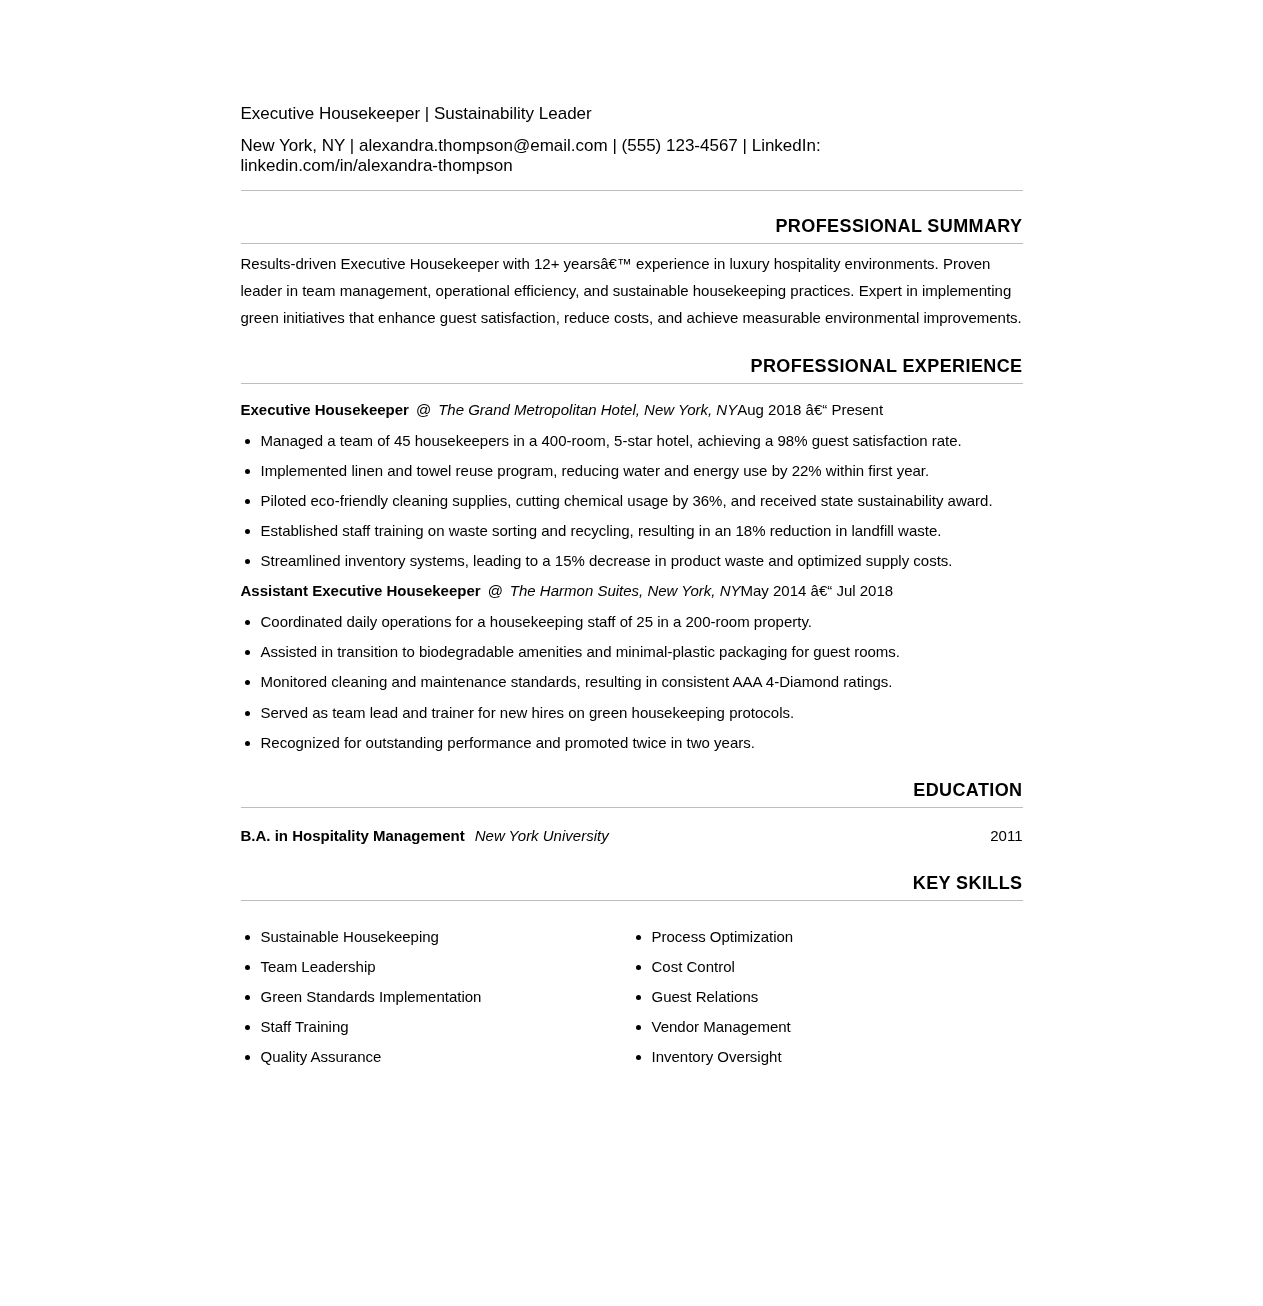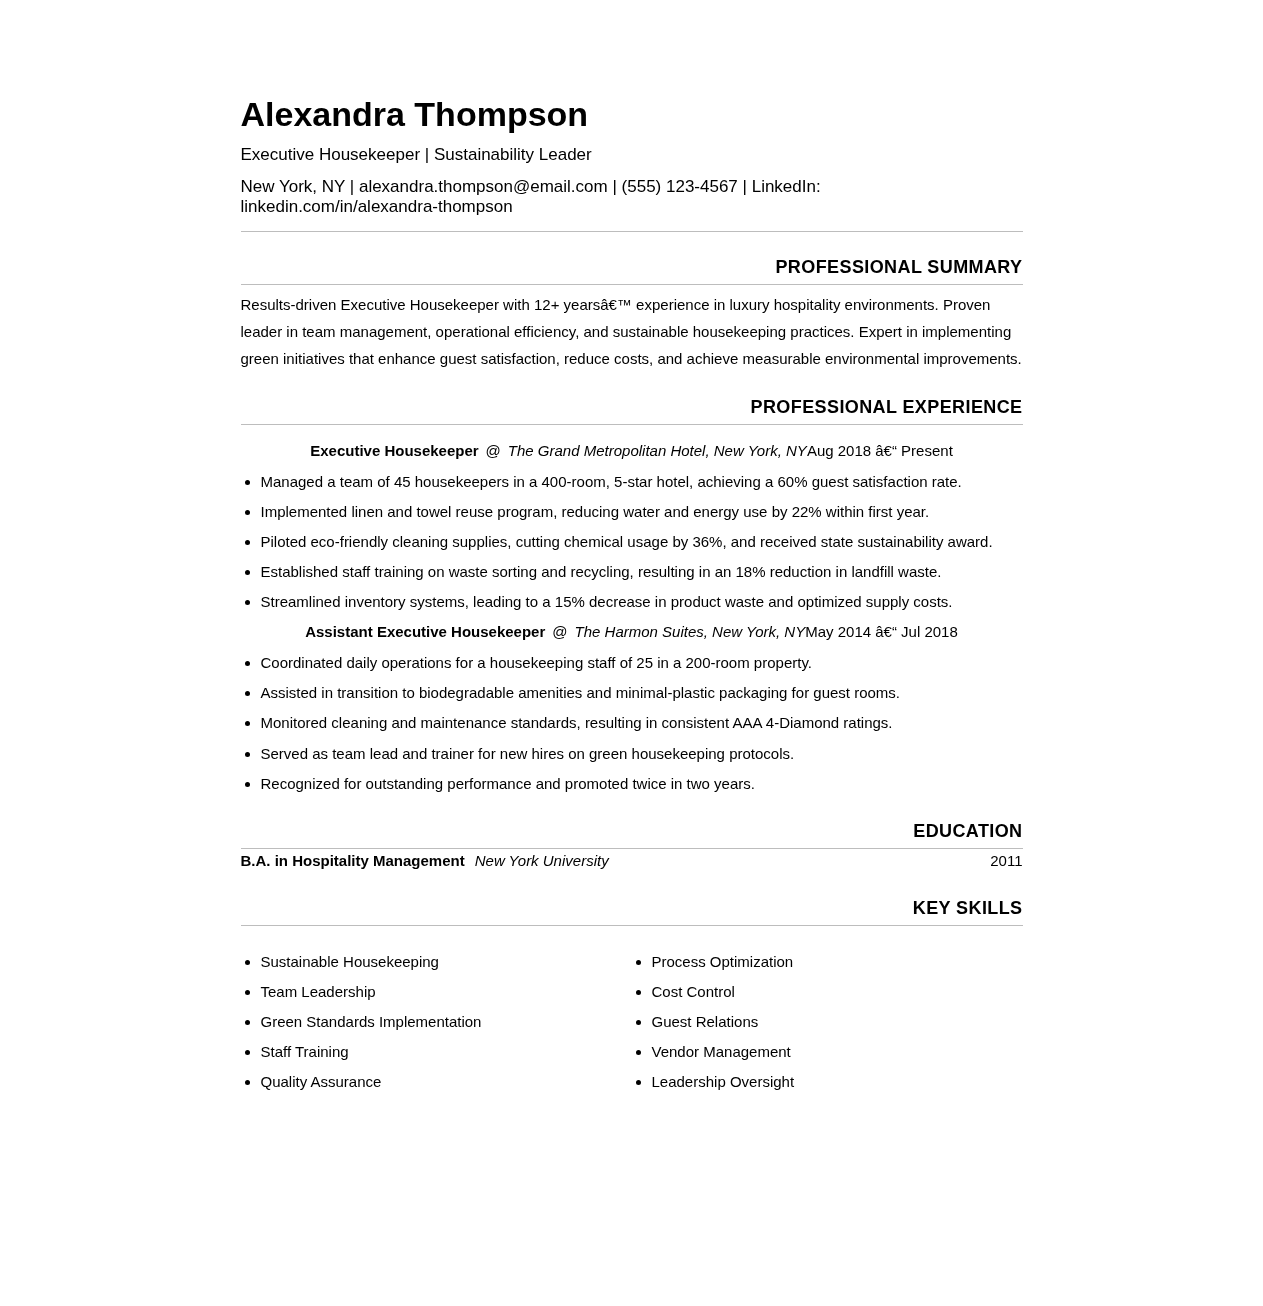--- a/index.html
+++ b/index.html
@@ -49,21 +49,21 @@
     text-align: right;
   }
   .heading-rule { margin-top: 7px; }
   .summary-text {
     font-size: 15px;
     line-height: 27px;
     margin: 6px 0 0 0;
   }
   .job-header {
     display: flex;
-    justify-content: center;
+    justify-content: flex-start;
     align-items: baseline;
     font-size: 15px;
     line-height: 24px;
     margin-top: 0;
   }
   .job-header.first { margin-top: 14px; }
   .job-title { font-weight: bold; }
   .at-symbol { margin: 0 7px; }
   .job-company { font-style: italic; }
   .job-dates { white-space: nowrap; }
@@ -74,20 +74,21 @@
   }
   ul.bullets li {
     line-height: 24px;
     margin-bottom: 6px;
   }
   .edu-row {
     display: flex;
     align-items: baseline;
     font-size: 15px;
     line-height: 24px;
+    margin-top: 16px;
   }
   .edu-degree { font-weight: bold; }
   .edu-school { font-style: italic; margin-left: 10px; }
   .edu-year { margin-left: auto; }
   .skills-cols {
     display: flex;
     margin-top: 24px;
   }
   .skills-cols ul {
     width: 50%;
@@ -100,21 +101,20 @@
     line-height: 24px;
     margin-bottom: 6px;
   }
 </style>
 </head>
 <body>
 
 <div class="page">
 
   <header>
-    <h1 class="name">Alexandra Thompson</h1>
     <div class="subtitle">Executive Housekeeper | Sustainability Leader</div>
     <div class="contact">New York, NY | alexandra.thompson@email.com | (555) 123-4567 | LinkedIn: linkedin.com/in/alexandra-thompson</div>
     <hr class="rule top-rule">
   </header>
 
   <section>
     <h2 class="section-heading">PROFESSIONAL SUMMARY</h2>
     <hr class="rule heading-rule">
     <p class="summary-text">Results-driven Executive Housekeeper with 12+ yearsâ€™ experience in luxury hospitality environments. Proven leader in team management, operational efficiency, and sustainable housekeeping practices. Expert in implementing green initiatives that enhance guest satisfaction, reduce costs, and achieve measurable environmental improvements.</p>
   </section>
@@ -124,21 +124,21 @@
     <hr class="rule heading-rule">
 
     <div>
       <div class="job-header first">
         <div>
           <span class="job-title">Executive Housekeeper</span><span class="at-symbol">@</span><span class="job-company">The Grand Metropolitan Hotel, New York, NY</span>
         </div>
         <span class="job-dates">Aug 2018 â€“ Present</span>
       </div>
       <ul class="bullets">
-        <li>Managed a team of 45 housekeepers in a 400-room, 5-star hotel, achieving a 60% guest satisfaction rate.</li>
+        <li>Managed a team of 45 housekeepers in a 400-room, 5-star hotel, achieving a 98% guest satisfaction rate.</li>
         <li>Implemented linen and towel reuse program, reducing water and energy use by 22% within first year.</li>
         <li>Piloted eco-friendly cleaning supplies, cutting chemical usage by 36%, and received state sustainability award.</li>
         <li>Established staff training on waste sorting and recycling, resulting in an 18% reduction in landfill waste.</li>
         <li>Streamlined inventory systems, leading to a 15% decrease in product waste and optimized supply costs.</li>
       </ul>
     </div>
 
     <div>
       <div class="job-header">
         <div>
@@ -180,18 +180,18 @@
         <li>Team Leadership</li>
         <li>Green Standards Implementation</li>
         <li>Staff Training</li>
         <li>Quality Assurance</li>
       </ul>
       <ul>
         <li>Process Optimization</li>
         <li>Cost Control</li>
         <li>Guest Relations</li>
         <li>Vendor Management</li>
-        <li>Leadership Oversight</li>
+        <li>Inventory Oversight</li>
       </ul>
     </div>
   </section>
 
 </div>
 
 </body></html>

